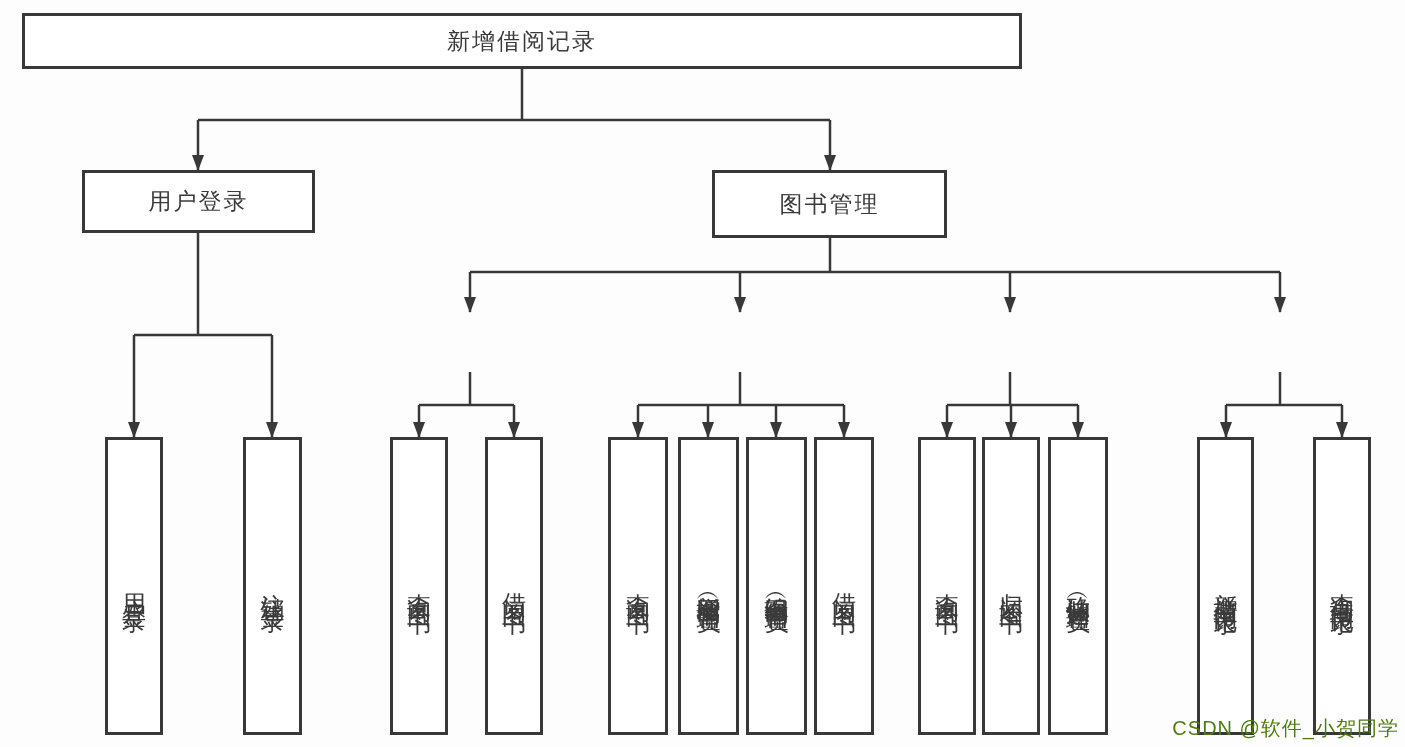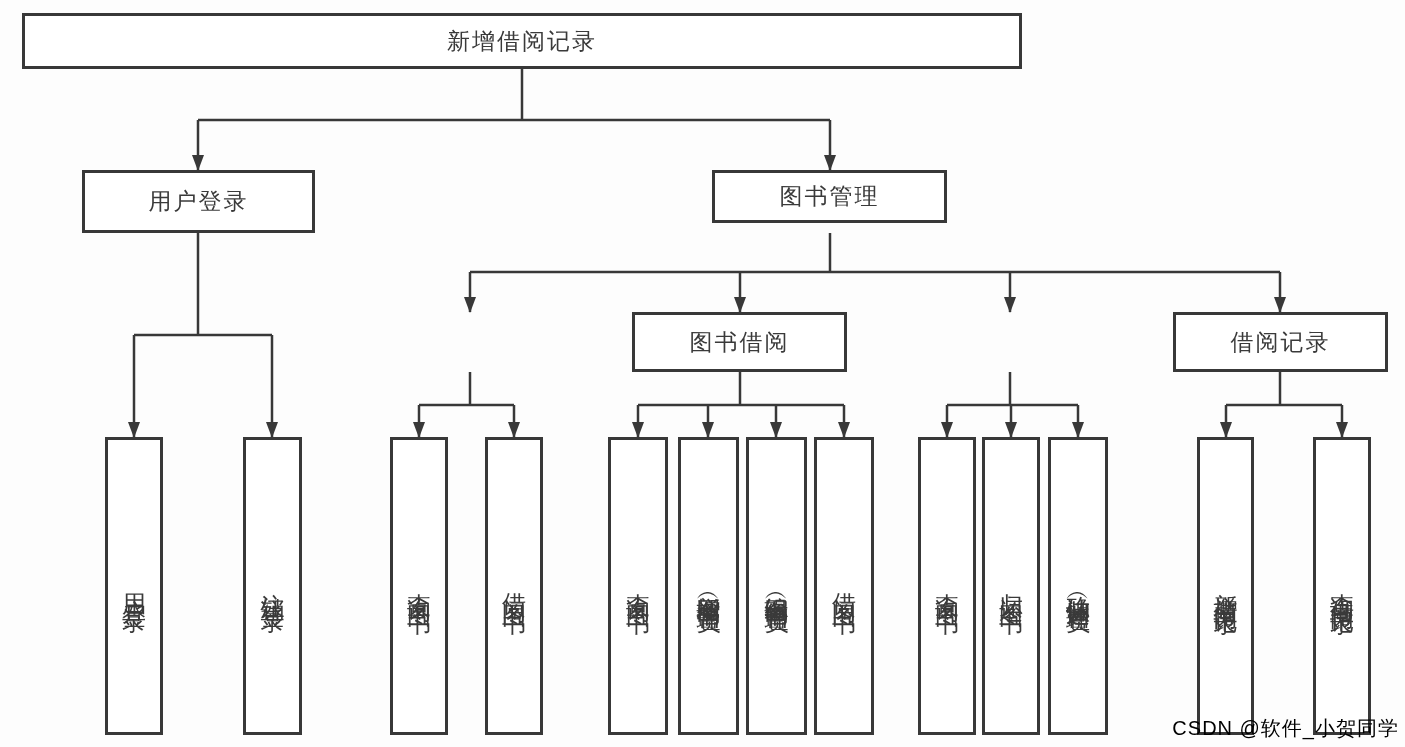--- a/index.html
+++ b/index.html
@@ -10,21 +10,21 @@
     position:absolute;background:#ffffff;border:3px solid #383838;box-sizing:border-box;
     display:flex;align-items:center;justify-content:center;
     font-size:23px;color:#3a3a3a;letter-spacing:2px;white-space:nowrap;
   }
   .leaf{
     position:absolute;top:437px;height:298px;background:#ffffff;border:3px solid #383838;box-sizing:border-box;
     display:flex;align-items:center;justify-content:center;
     writing-mode:vertical-rl;font-size:24px;color:#3a3a3a;letter-spacing:6px;line-height:1;
   }
   .watermark{
-    position:absolute;right:6px;bottom:5px;font-size:20px;color:#000000;letter-spacing:1px;
+    position:absolute;right:6px;bottom:5px;font-size:20px;color:#4d7c0f;letter-spacing:1px;
   }
 </style>
 </head>
 <body>
 
 <div class="stage">
 
   <svg class="wires" viewBox="0 0 1405 747" xmlns="http://www.w3.org/2000/svg">
     <defs>
       <marker id="arrow" markerWidth="18" markerHeight="13" refX="17" refY="6.5" orient="auto" markerUnits="userSpaceOnUse">
@@ -78,24 +78,22 @@
         <path d="M1226 405 H1342"></path>
         <path d="M1226 405 V437" marker-end="url(#arrow)"></path>
         <path d="M1342 405 V437" marker-end="url(#arrow)"></path>
       </g>
     </g>
   </svg>
 
   <div class="hbox" style="left:22px;top:13px;width:1000px;height:56px">新增借阅记录</div>
 
   <div class="hbox" style="left:82px;top:170px;width:233px;height:63px">用户登录</div>
-  <div class="hbox" style="left:712px;top:170px;width:235px;height:53px">图书管理</div>
+  <div class="hbox" style="left:712px;top:170px;width:235px;height:68px">图书管理</div>
 
-  <div class="hbox" style="left:632px;top:312px;width:215px;height:60px">图书借阅</div>
-  <div class="hbox" style="left:1173px;top:312px;width:215px;height:60px">借阅记录</div>
 
   <div class="leaf" style="left:105px;width:58px">用户登录</div>
   <div class="leaf" style="left:243px;width:59px">注销登录</div>
 
   <div class="leaf" style="left:390px;width:58px">查询图书</div>
   <div class="leaf" style="left:485px;width:58px">借阅图书</div>
 
   <div class="leaf" style="left:608px;width:60px">查询图书</div>
   <div class="leaf" style="left:678px;width:61px;letter-spacing:2px">新增图书（管理员）</div>
   <div class="leaf" style="left:746px;width:61px;letter-spacing:2px">编辑图书（管理员）</div>

